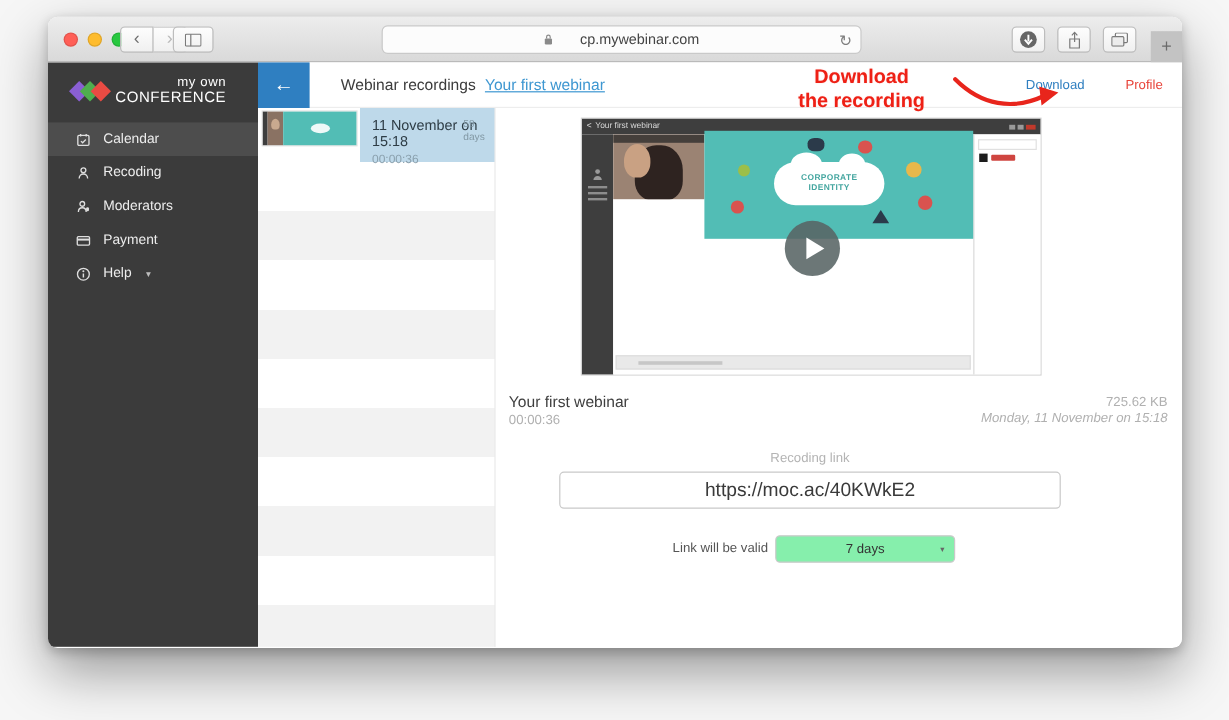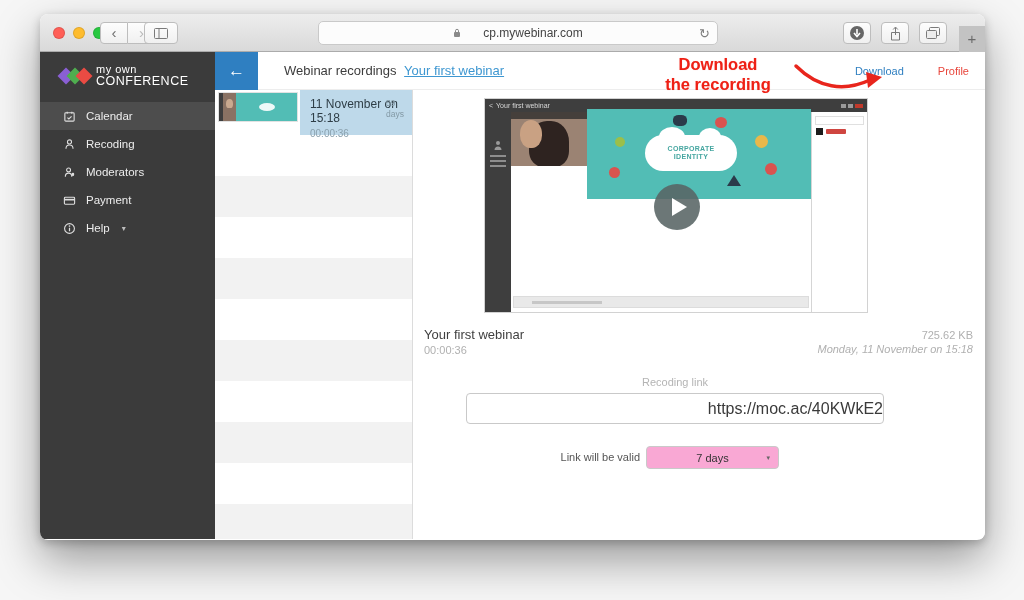--- a/index.html
+++ b/index.html
@@ -34,21 +34,21 @@
   .tbbtn { width:28px; height:22px; background:linear-gradient(#fdfdfd,#f0f0f0);
     border:1px solid #bdbdbd; border-radius:4px; display:flex; align-items:center; justify-content:center; }
   .tbbtn.dl { background:linear-gradient(#fdfdfd,#f0f0f0); }
   .newtab { position:absolute; right:0; top:12px; width:26px; height:27px; background:#c3c3c3;
     color:#6a6a6a; font-size:15px; text-align:center; line-height:26px; }
 
   
   .chrome-body { display:flex; height:487px; }
 
   
-  .side { width:175px; background:#3b3b3b; flex:none; }
+  .side { width:175px; background:#3b3b3b; flex:none;text-align:right; }
   .logo { height:48px; display:flex; align-items:center; padding-left:20px; gap:9px; }
   .diamonds { display:flex; }
   .dia { width:12px; height:12px; transform:rotate(45deg); margin-right:-3px; }
   .dia.p { background:#8a5fd4; } .dia.g { background:#4fae4f; } .dia.r { background:#ea4b43; }
   .logotext { color:#fff; line-height:1.05; }
   .logotext .l1 { font-size:11px; letter-spacing:.5px; }
   .logotext .l2 { font-size:12.5px; letter-spacing:.5px; }
   .snav { margin-top:2px; }
   .s-item { height:28px; display:flex; align-items:center; gap:10px; padding-left:22px;
     color:#ededed; font-size:11.5px; cursor:default; }
@@ -143,27 +143,27 @@
   .p-user .nm { width:20px; height:5px; background:#cf4540; border-radius:1px; }
 
   .d-title { position:absolute; left:11px; top:237px; font-size:13px; color:#3f3f3f; }
   .d-dur { position:absolute; left:11px; top:254px; font-size:11px; color:#b0b0b0; }
   .d-size { position:absolute; right:12px; top:239px; font-size:11px; color:#b0b0b0; text-align:right; }
   .d-dt { position:absolute; right:12px; top:253px; font-size:11px; color:#b0b0b0; text-align:right;font-style:italic; }
 
   .l-label { position:absolute; left:53px; top:286px; width:418px; text-align:center;
     font-size:11px; color:#b4b4b4; }
   .l-input { position:absolute; left:53px; top:303px; width:418px; height:31px;
-    border:1px solid #c9c9c9; border-radius:4px; text-align:right; font-size:16px; color:#3a3a3a;
+    border:1px solid #c9c9c9; border-radius:4px; text-align:center; font-size:16px; color:#3a3a3a;
     font-family:"Liberation Sans", sans-serif; background:#fff; outline:none; }
 
   .v-label { position:absolute; left:0; top:356px; width:227px; text-align:right;
     font-size:11px; color:#555; line-height:23px; }
-  .v-select { position:absolute; left:233px; top:356px; width:133px; height:23px;
-    border:1px solid #c9c9c9; border-radius:4px; background:#f9a8d4; display:flex;
+  .v-select { position:absolute; left:233px; top:356px; width:150px; height:23px;
+    border:1px solid #c9c9c9; border-radius:4px; background:#86efac; display:flex;
     align-items:center; justify-content:center; font-size:11px; color:#333; }
   .v-caret { position:absolute; right:8px; font-size:7px; color:#666; }
 
   svg { display:block; }
 </style>
 </head>
 <body>
 
 <div class="window">
 

